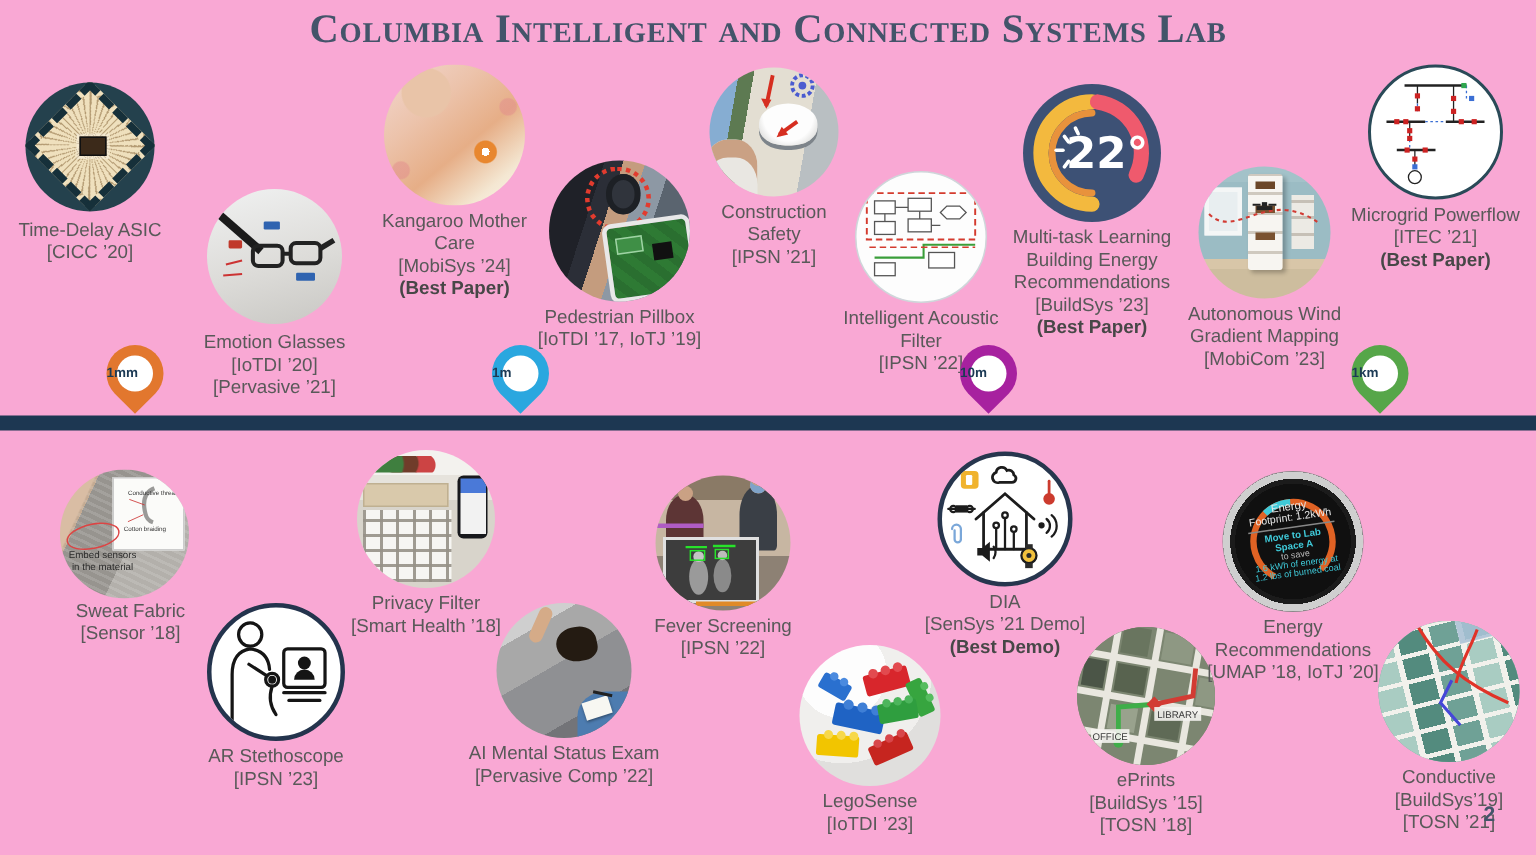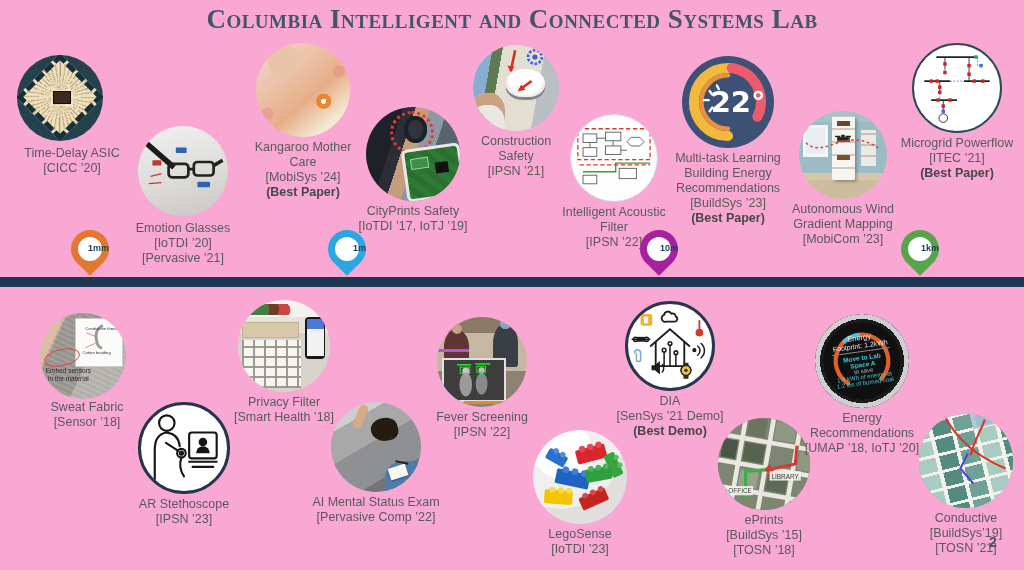--- a/index.html
+++ b/index.html
@@ -18,37 +18,37 @@
   .label { position:absolute; text-align:center; color:#595959; font-size:12.5px; line-height:15px; }
   .award { font-weight:700; color:#474747; }
 
   
   .scalebar { position:absolute; left:0; top:277px; width:1024px; height:10px; background:#1d3752; }
   .pinwrap { position:absolute; top:230px; width:38px; height:56px; }
   .pin { position:absolute; left:0; top:0; width:38px; height:38px;
          border-radius:50% 50% 50% 0; transform:rotate(-45deg); }
   .pin::after { content:""; position:absolute; left:7px; top:7px; width:24px; height:24px;
                 background:#fff; border-radius:50%; }
-  .pinlabel { position:absolute; left:0; top:13px; width:38px; text-align:right; z-index:2;
+  .pinlabel { position:absolute; left:0; top:13px; width:38px; text-align:left; z-index:2;
               font-size:9px; font-weight:700; color:#1c3a55; }
   .pin-o{background:#e2772e} .pin-b{background:#2aa7df} .pin-p{background:#a7219f} .pin-g{background:#56a649}
 
   
   .c0{left:17px;top:55px;width:86px;height:86px}   .c1{left:138px;top:126px;width:90px;height:90px}
   .c2{left:256px;top:43px;width:94px;height:94px}  .c3{left:366px;top:107px;width:94px;height:94px}
   .c4{left:473px;top:45px;width:86px;height:86px}  .c5{left:570px;top:114px;width:88px;height:88px}
   .c6{left:682px;top:56px;width:92px;height:92px}  .c7{left:799px;top:111px;width:88px;height:88px}
   .c8{left:912px;top:43px;width:90px;height:90px}  .c9{left:40px;top:313px;width:86px;height:86px}
   .c10{left:138px;top:402px;width:92px;height:92px}.c11{left:238px;top:300px;width:92px;height:92px}
   .c12{left:331px;top:402px;width:90px;height:90px}.c13{left:437px;top:317px;width:90px;height:90px}
   .c14{left:533px;top:430px;width:94px;height:94px}.c15{left:625px;top:301px;width:90px;height:90px}
   .c16{left:718px;top:418px;width:92px;height:92px}.c17{left:815px;top:314px;width:94px;height:94px}
   .c18{left:919px;top:414px;width:94px;height:94px}
   
-  .l0{left:12px;top:146px;width:120px}   .l1{left:128px;top:221px;width:110px}
+  .l0{left:0px;top:146px;width:120px}   .l1{left:128px;top:221px;width:110px}
   .l2{left:243px;top:140px;width:120px} .l3{left:338px;top:204px;width:150px}
   .l4{left:468px;top:134px;width:96px}  .l5{left:551px;top:205px;width:126px}
   .l6{left:655px;top:151px;width:146px} .l7{left:768px;top:202px;width:150px}
   .l8{left:890px;top:136px;width:134px} .l9{left:30px;top:400px;width:114px}
   .l10{left:119px;top:497px;width:130px}.l11{left:214px;top:395px;width:140px}
   .l12{left:286px;top:495px;width:180px}.l13{left:417px;top:410px;width:130px}
   .l14{left:525px;top:527px;width:110px}.l15{left:595px;top:394px;width:150px}
   .l16{left:704px;top:513px;width:120px}.l17{left:792px;top:411px;width:140px}
   .l18{left:911px;top:511px;width:110px}
 
@@ -224,21 +224,21 @@
     <div>Kangaroo Mother Care</div>
     <div>[MobiSys ’24]</div>
     <div class="award">(Best Paper)</div>
   </div>
 
   <div class="circle c3 c-pedestrian">
     <div class="hp"></div>
     <div class="pcb"></div>
   </div>
   <div class="label l3">
-    <div>CityPrints Safety</div>
+    <div>Pedestrian Pillbox</div>
     <div>[IoTDI ’17, IoTJ ’19]</div>
   </div>
 
   <div class="circle c4 c-construction">
     <svg viewBox="0 0 100 100">
       <path d="M49 6 L44 30" stroke="#d62e20" stroke-width="3" fill="none"></path>
       <path d="M44 32 l-4 -8 l8 1 z" fill="#d62e20"></path>
       <path d="M68 42 L54 52" stroke="#d62e20" stroke-width="3" fill="none"></path>
       <path d="M52 54 l4 -8 l5 6 z" fill="#d62e20"></path>
       <circle cx="72" cy="14" r="8" fill="none" stroke="#4a5bd0" stroke-width="3" stroke-dasharray="3 2"></circle>

